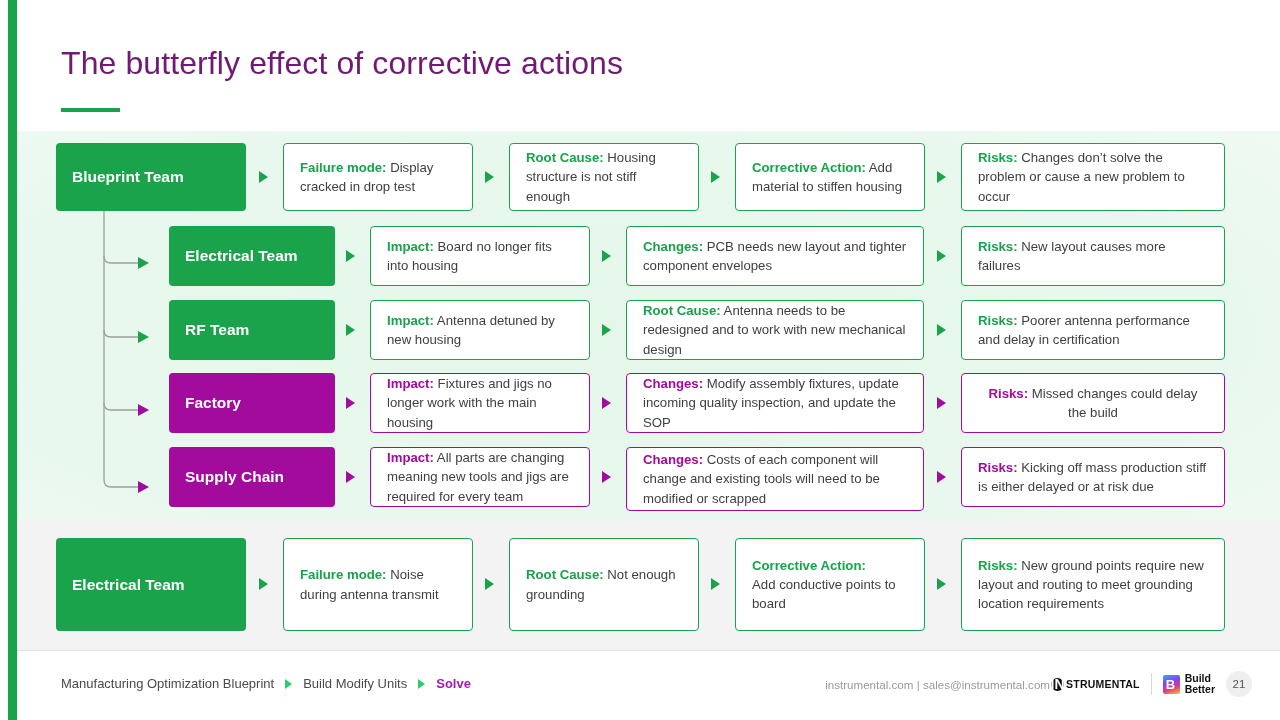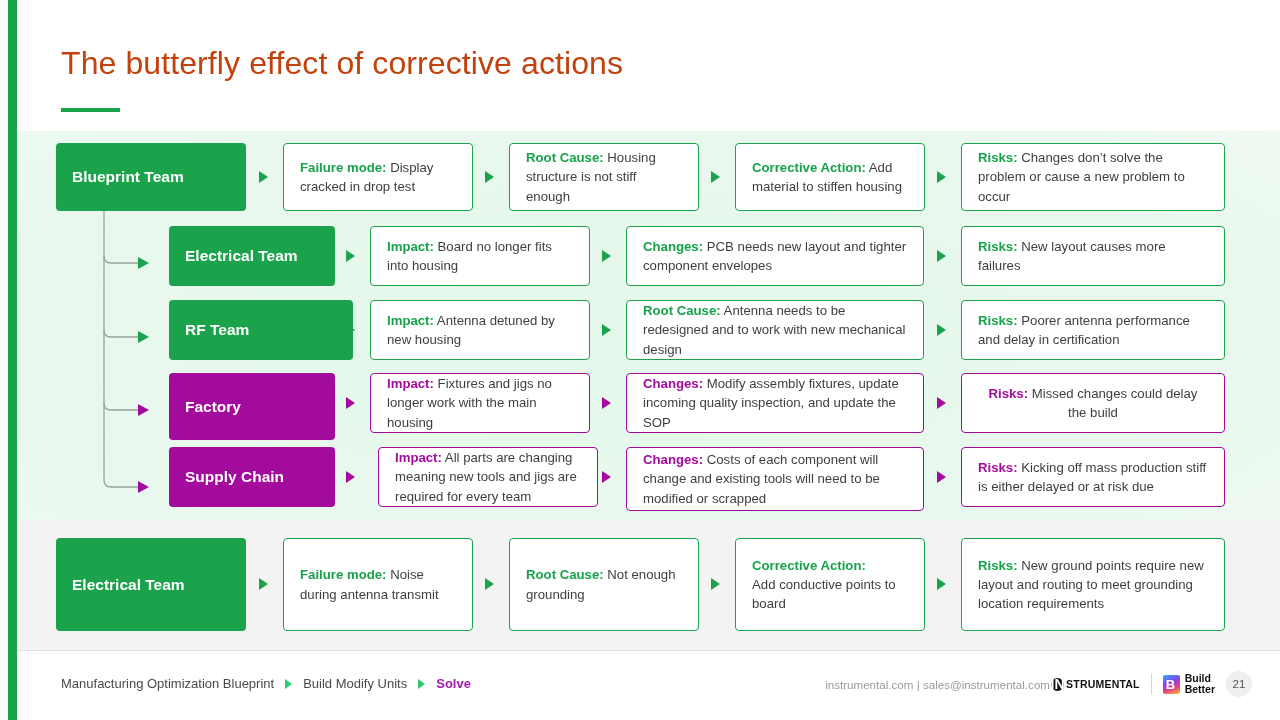--- a/index.html
+++ b/index.html
@@ -22,21 +22,21 @@
     width: 9px; height: 720px;
     background: #1BA34C;
   }
 
   
   .page-title {
     position: absolute;
     left: 61px; top: 45px;
     font-size: 32px;
     font-weight: 400;
-    color: #c2410c;
+    color: #701a75;
     letter-spacing: .1px;
     white-space: nowrap;
   }
   .title-rule {
     position: absolute;
     left: 61px; top: 108px;
     width: 59px; height: 4px;
     background: #16A34A;
   }
 
@@ -232,40 +232,40 @@
   <div class="node card" style="left:626px; top:226px; width:298px; height:60px;">
     <div><span class="lbl">Changes:</span>
       <span class="txt">PCB needs new layout and tighter component envelopes</span></div>
   </div>
   <div class="arrow" style="left:937px; top:250px;"></div>
   <div class="node card" style="left:961px; top:226px; width:264px; height:60px;">
     <div><span class="lbl">Risks:</span>
       <span class="txt">New layout causes more failures</span></div>
   </div>
 
-  <div class="node team green" style="left:169px; top:300px; width:184px; height:60px;">
+  <div class="node team green" style="left:169px; top:300px; width:166px; height:60px;">
     <span>RF Team</span>
   </div>
   <div class="arrow" style="left:346px; top:324px;"></div>
   <div class="node card" style="left:370px; top:300px; width:220px; height:60px;">
     <div><span class="lbl">Impact:</span>
       <span class="txt">Antenna detuned by new housing</span></div>
   </div>
   <div class="arrow" style="left:602px; top:324px;"></div>
   <div class="node card" style="left:626px; top:300px; width:298px; height:60px;">
     <div><span class="lbl">Root Cause:</span>
       <span class="txt">Antenna needs to be redesigned and to work with new mechanical design</span></div>
   </div>
   <div class="arrow" style="left:937px; top:324px;"></div>
   <div class="node card" style="left:961px; top:300px; width:264px; height:60px;">
     <div><span class="lbl">Risks:</span>
       <span class="txt">Poorer antenna performance and delay in certification</span></div>
   </div>
 
-  <div class="node team purple" style="left:169px; top:373px; width:166px; height:67px;">
+  <div class="node team purple" style="left:169px; top:373px; width:166px; height:60px;">
     <span>Factory</span>
   </div>
   <div class="arrow purple" style="left:346px; top:397px;"></div>
   <div class="node card purple" style="left:370px; top:373px; width:220px; height:60px;">
     <div><span class="lbl">Impact:</span>
       <span class="txt">Fixtures and jigs no longer work with the main housing</span></div>
   </div>
   <div class="arrow purple" style="left:602px; top:397px;"></div>
   <div class="node card purple" style="left:626px; top:373px; width:298px; height:60px;">
     <div><span class="lbl">Changes:</span>
@@ -274,21 +274,21 @@
   <div class="arrow purple" style="left:937px; top:397px;"></div>
   <div class="node card purple" style="left:961px; top:373px; width:264px; height:60px;text-align:center;">
     <div><span class="lbl">Risks:</span>
       <span class="txt">Missed changes could delay the build</span></div>
   </div>
 
   <div class="node team purple" style="left:169px; top:447px; width:166px; height:60px;">
     <span>Supply Chain</span>
   </div>
   <div class="arrow purple" style="left:346px; top:471px;"></div>
-  <div class="node card purple" style="left:370px; top:447px; width:220px; height:60px;margin-left:8px;">
+  <div class="node card purple" style="left:370px; top:447px; width:220px; height:60px;">
     <div><span class="lbl">Impact:</span>
       <span class="txt">All parts are changing meaning new tools and jigs are required for every team</span></div>
   </div>
   <div class="arrow purple" style="left:602px; top:471px;"></div>
   <div class="node card purple" style="left:626px; top:447px; width:298px; height:64px;">
     <div><span class="lbl">Changes:</span>
       <span class="txt"> Costs of each component will change and existing tools will need to be modified or scrapped</span></div>
   </div>
   <div class="arrow purple" style="left:937px; top:471px;"></div>
   <div class="node card purple" style="left:961px; top:447px; width:264px; height:60px;">

